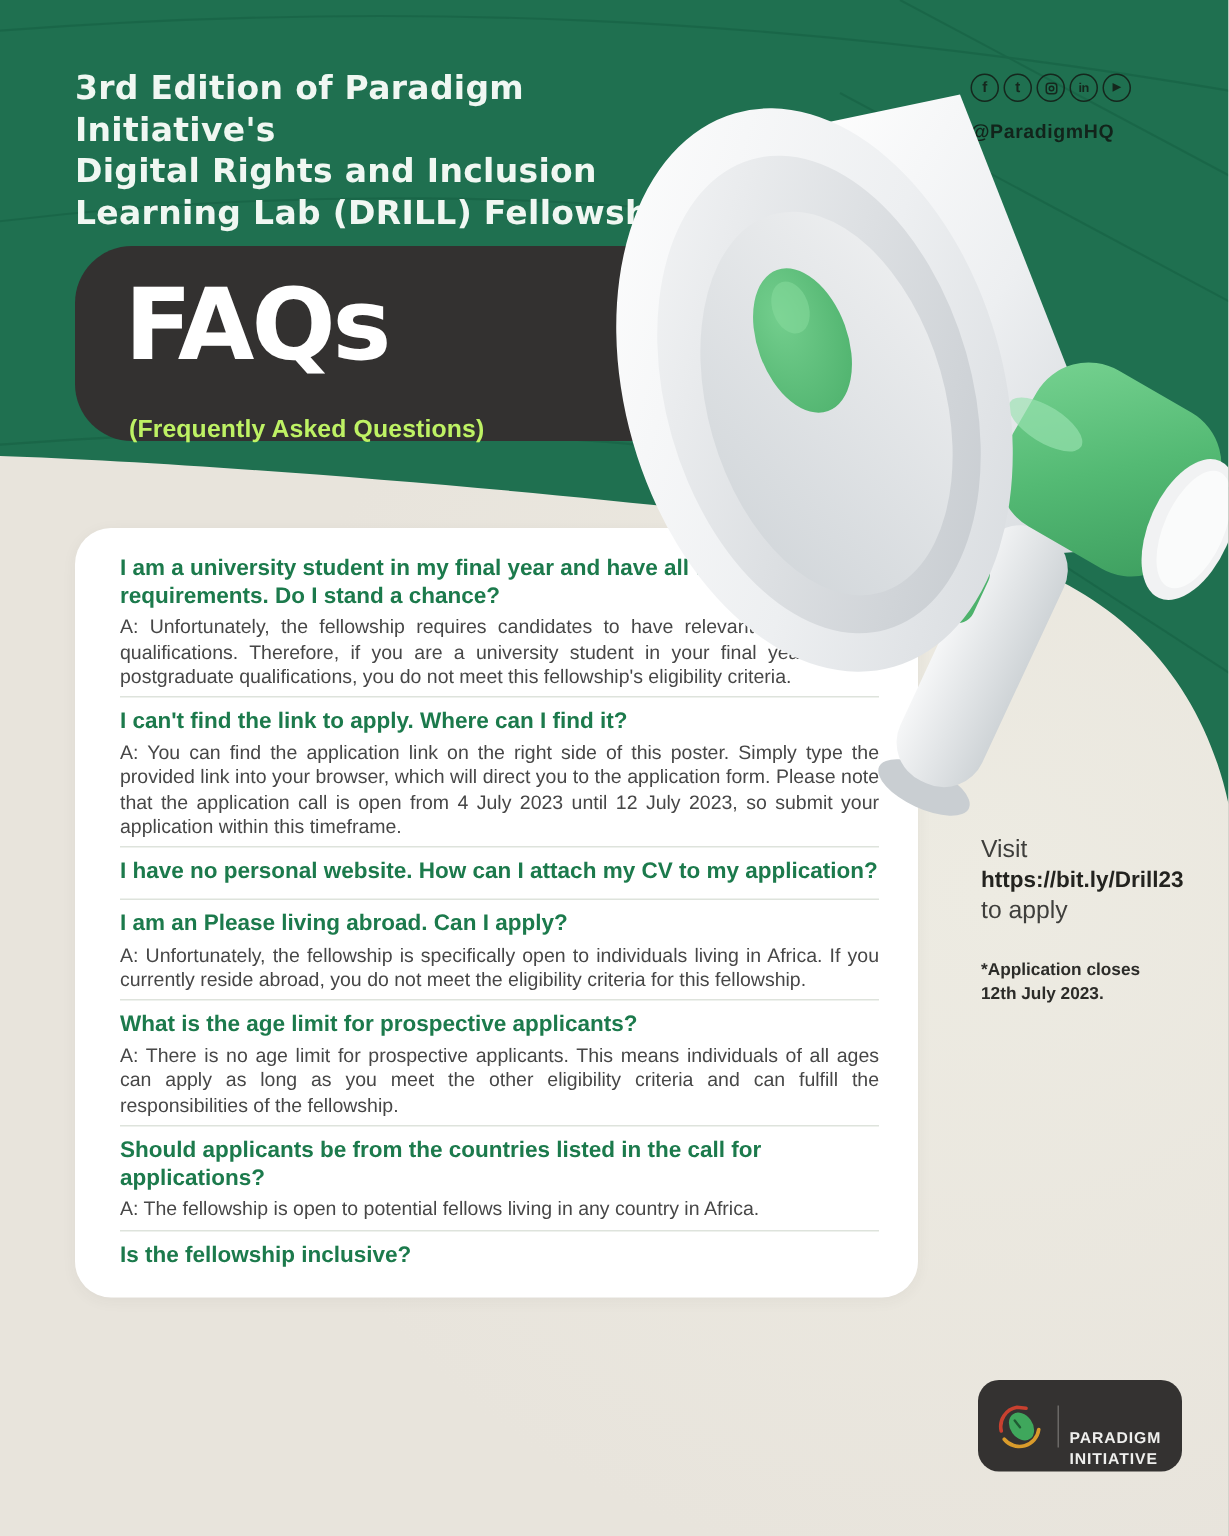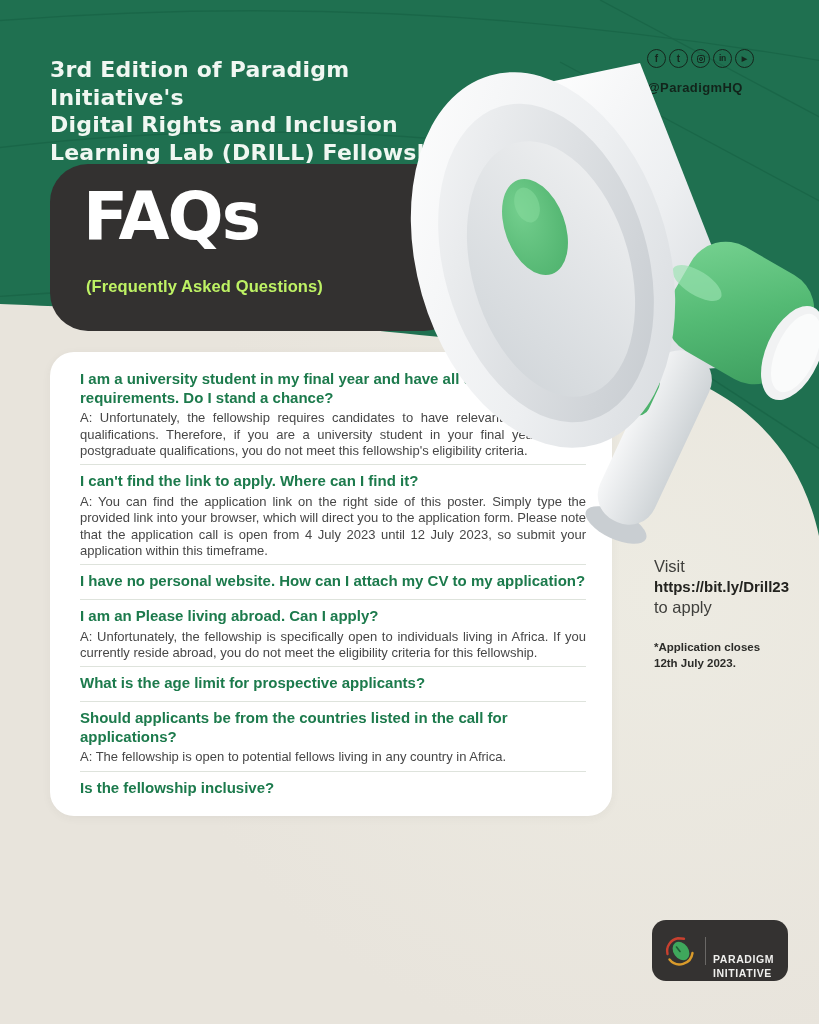--- a/index.html
+++ b/index.html
@@ -5,21 +5,21 @@
   html,body{margin:0;padding:0;background:#cfcdc6;}
   #page{
     position:relative;width:819px;height:1024px;overflow:hidden;
     background:radial-gradient(ellipse at 80% 58%, #EDEBE2 0%, #E8E4DC 55%);
     font-family:"Liberation Sans",sans-serif;
   }
   
   #bg-svg{position:absolute;left:0;top:0;z-index:0;}
   
   .header-title{
-    position:absolute;left:50px;top:56px;z-index:2;width:420px;
+    position:absolute;left:50px;top:46px;z-index:2;width:420px;
     color:#F0F7F2;font-family:"DejaVu Sans",sans-serif;
     font-size:22px;font-weight:700;line-height:1.25;letter-spacing:.2px;
   }
   .header-title span{display:block;}
   
   .social{position:absolute;left:647px;top:49px;z-index:2;}
   .social-row{display:flex;gap:3px;}
   .s-icon{
     width:19px;height:19px;border:1.6px solid #15271D;border-radius:50%;
     box-sizing:border-box;display:flex;align-items:center;justify-content:center;
@@ -27,21 +27,21 @@
   }
   .ig-glyph{width:8px;height:8px;border:1.4px solid #15271D;border-radius:2.5px;
     box-sizing:border-box;position:relative;}
   .ig-glyph::after{content:"";position:absolute;left:1.6px;top:1.6px;width:2.4px;height:2.4px;
     border:1px solid #15271D;border-radius:50%;}
   .yt-glyph{font-size:7px;}
   .in-glyph{font-size:8.5px;letter-spacing:-.3px;}
   .social-handle{margin-top:12px;color:#12241B;font-size:13px;font-weight:700;letter-spacing:.4px;}
   
   .faq-panel{
-    position:absolute;left:50px;top:164px;width:412px;height:167px;z-index:2;
+    position:absolute;left:50px;top:164px;width:412px;height:130px;z-index:2;
     background:#333130;border-radius:38px;
   }
   .faq-panel-title{
     position:absolute;left:33px;top:14px;color:#FFFFFF;
     font-family:"DejaVu Sans",sans-serif;font-size:66px;font-weight:700;letter-spacing:-2px;
   }
   .faq-panel-sub{
     position:absolute;left:36px;top:113px;color:#bef264;
     font-size:16.5px;font-weight:700;letter-spacing:.1px;
   }
@@ -139,20 +139,21 @@
     </div>
     <div class="faq-item">
       <div class="faq-q">I have no personal website. How can I attach my CV to my application?</div>
     </div>
     <div class="faq-item">
       <div class="faq-q">I am an Please living abroad. Can I apply?</div>
       <div class="faq-a">A: Unfortunately, the fellowship is specifically open to individuals living in Africa. If you currently reside abroad, you do not meet the eligibility criteria for this fellowship.</div>
     </div>
     <div class="faq-item">
       <div class="faq-q">What is the age limit for prospective applicants?</div>
+      <div class="faq-a">A: There is no age limit for prospective applicants. This means individuals of all ages can apply as long as you meet the other eligibility criteria and can fulfill the responsibilities of the fellowship.</div>
     </div>
     <div class="faq-item">
       <div class="faq-q">Should applicants be from the countries listed in the call for applications?</div>
       <div class="faq-a">A: The fellowship is open to potential fellows living in any country in Africa.</div>
     </div>
     <div class="faq-item">
       <div class="faq-q">Is the fellowship inclusive?</div>
     </div>
   </div>
 

